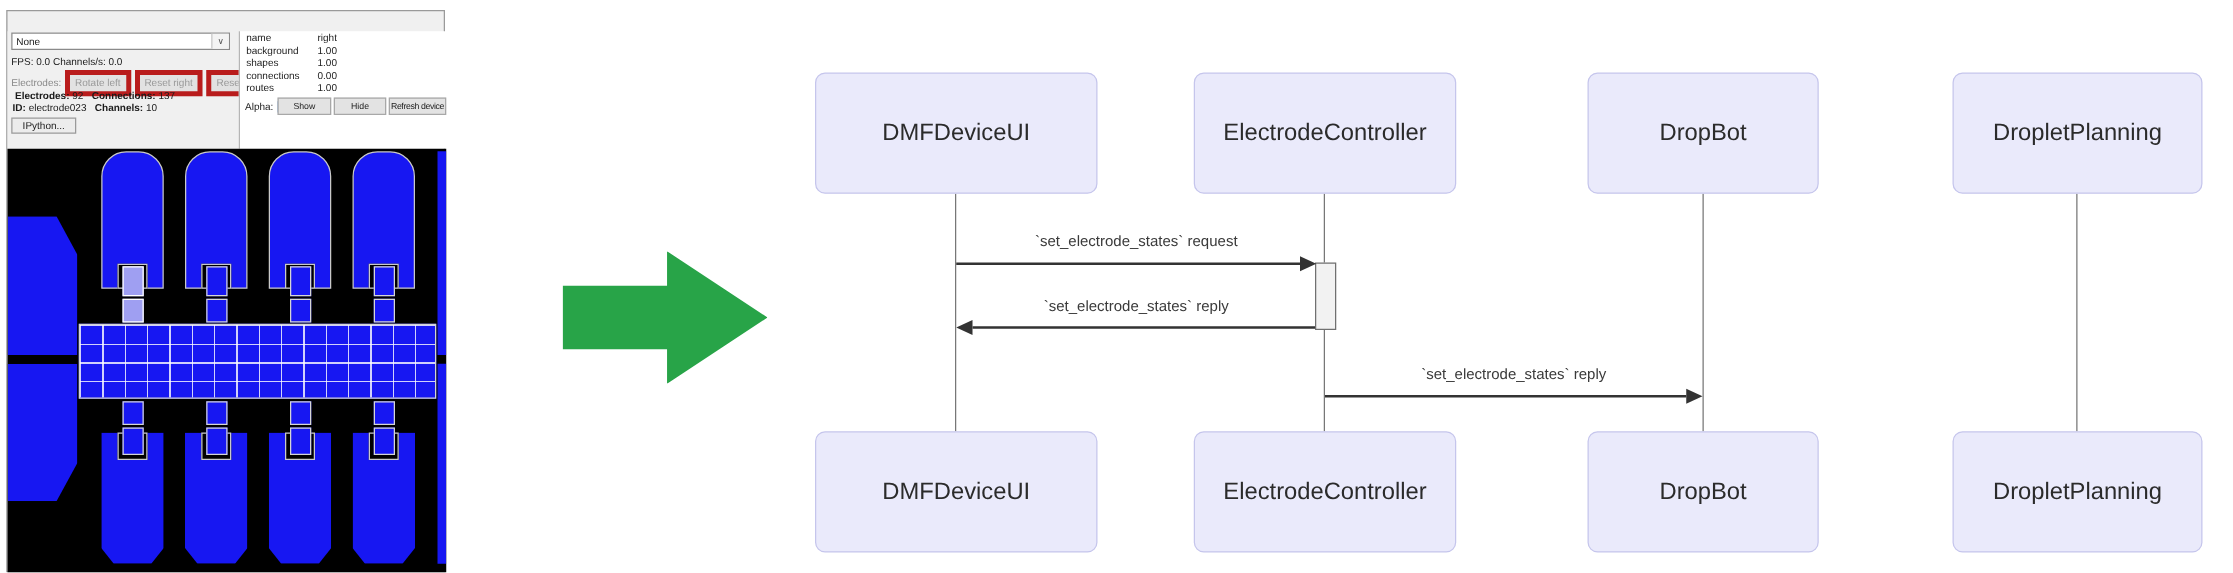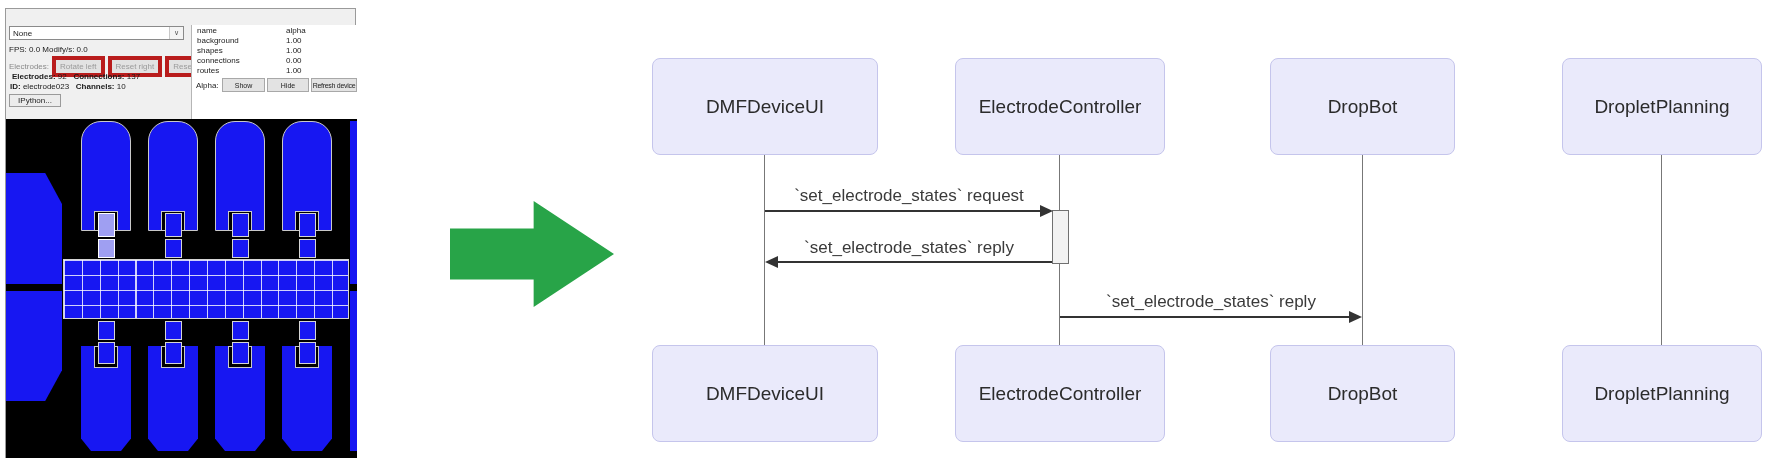--- a/index.html
+++ b/index.html
@@ -28,21 +28,21 @@
   .chk{width:8px;height:8px;background:#fff;border:1px solid #8a8a8a;display:inline-block;flex:none;}
   .modify-lbl{color:#333;}
   .stats1{position:absolute;left:6px;top:47px;white-space:nowrap;}
   .stats2{position:absolute;left:4px;top:57px;white-space:nowrap;}
   .stats1 b,.stats2 b{font-weight:bold;}
   .ipython-btn{position:absolute;left:3px;top:69px;width:52px;height:13px;background:#ececec;
                border:1px solid #9a9a9a;box-sizing:border-box;font-size:8px;color:#222;
                display:flex;align-items:center;justify-content:center;}
   .layers-panel{position:absolute;left:185px;top:0;width:166px;height:94px;background:#fff;
                 border-left:1px solid #b5b5b5;box-sizing:border-box;}
-  .lp-row{position:absolute;left:0;width:100%;display:flex;font-size:8px;color:#222;gap:32px;}
+  .lp-row{position:absolute;left:0;width:100%;display:flex;font-size:8px;color:#222;}
   .lp-name{padding-left:5px;width:57px;flex:none;}
   .lp-alpha{flex:none;}
   .alpha-row{position:absolute;left:0;top:53px;width:100%;height:15px;display:flex;align-items:center;font-size:8px;}
   .alpha-lbl{padding-left:4px;color:#222;flex:none;}
   .alpha-swatch{width:9px;height:9px;background:var(--alpha-swatch);margin-left:3px;flex:none;}
   .p-btn{height:14px;background:#e3e3e3;border:1px solid #a8a8a8;box-sizing:border-box;font-size:7px;
          color:#222;display:flex;align-items:center;justify-content:center;white-space:nowrap;overflow:hidden;}
   .p-btn.u::first-letter{text-decoration:underline;}
   .btn-show{position:absolute;left:30px;top:53px;width:43px;}
   .btn-hide{position:absolute;left:75px;top:53px;width:42px;}
@@ -67,21 +67,21 @@
   .slivA{left:344px;top:2px;width:7px;height:163px;}
   .slivB{left:344px;top:172px;width:7px;height:160px;}
   
   .green-arrow{position:absolute;left:450px;top:201px;width:164px;height:106px;background:var(--arrow-green);
                clip-path:polygon(0% 26%,51% 26%,51% 0%,100% 50%,51% 100%,51% 74%,0% 74%);}
   
   .seq-box{position:absolute;height:97px;background:var(--seq-box-fill);border:1px solid var(--seq-box-border);
            border-radius:8px;box-sizing:border-box;display:flex;align-items:center;justify-content:center;
            font-size:19px;color:#2b2b2b;}
   .lifeline{position:absolute;top:155px;width:1px;height:190px;background:#777;}
-  .msg-label{position:absolute;text-align:center;font-size:17px;color:#3a3a3a;white-space:nowrap;}
+  .msg-label{position:absolute;text-align:center;font-size:12px;color:#3a3a3a;white-space:nowrap;}
   .msg-line{position:absolute;height:2px;background:#333;}
   .ah-r{position:absolute;width:0;height:0;border-top:6px solid transparent;border-bottom:6px solid transparent;
         border-left:13px solid #333;}
   .ah-l{position:absolute;width:0;height:0;border-top:6px solid transparent;border-bottom:6px solid transparent;
         border-right:13px solid #333;}
   .activation{position:absolute;left:1052px;top:210px;width:17px;height:54px;background:#f2f2f2;
               border:1px solid #707070;box-sizing:border-box;}
 </style>
 </head>
 <body>
@@ -89,21 +89,21 @@
 <div class="canvas">
 
   <div class="app-window">
 
 
     <div class="toolbar">
       <div class="dropdown">
         <span>None</span>
         <span class="dd-chev">∨</span>
       </div>
-      <div class="fps-line">FPS: 0.0  Modify/s: 0.0</div>
+      <div class="fps-line">FPS: 0.0  Channels/s: 0.0</div>
 
       <div class="transform-row">
         <span>Electrodes:</span>
         <span class="t-btn">Rotate left</span>
         <span class="t-btn">Reset right</span>
         <span class="t-btn">Reset</span>
         <span class="chk"></span>
         <span class="modify-lbl">Modify</span>
       </div>
 
@@ -118,21 +118,21 @@
         <span>electrode023</span>&nbsp;&nbsp;
         <b>Channels:</b>
         <span>10</span>
       </div>
 
       <div class="ipython-btn">IPython...</div>
 
       <div class="layers-panel">
         <div class="lp-row" style="top:1px;">
           <span class="lp-name">name</span>
-          <span class="lp-alpha">alpha</span>
+          <span class="lp-alpha">right</span>
         </div>
         <div class="lp-row" style="top:11px;">
           <span class="lp-name">background</span>
           <span class="lp-alpha">1.00</span>
         </div>
         <div class="lp-row" style="top:21px;">
           <span class="lp-name">shapes</span>
           <span class="lp-alpha">1.00</span>
         </div>
         <div class="lp-row" style="top:31px;">

